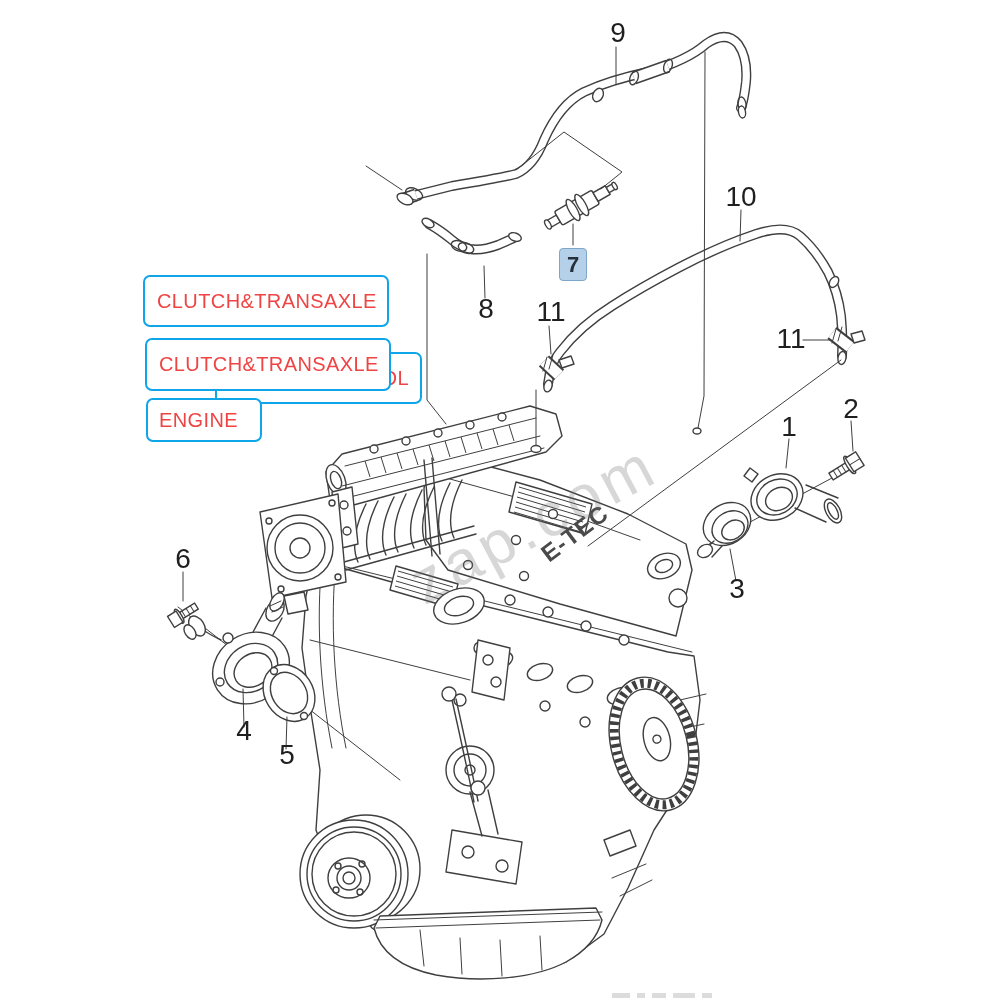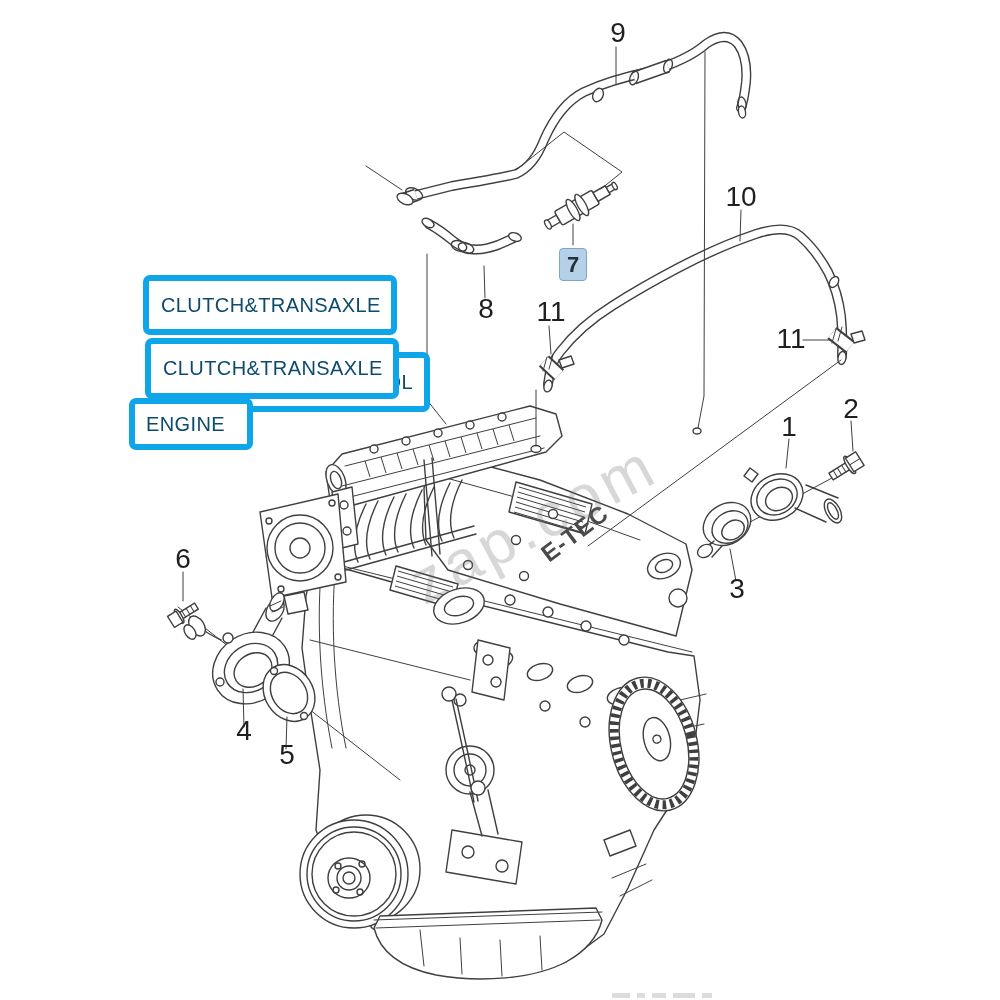--- a/index.html
+++ b/index.html
@@ -16,26 +16,26 @@
   .tubeI{stroke:#fff;stroke-width:7.2;fill:none;stroke-linejoin:round;stroke-linecap:round}
   .capO{stroke:#3f3f3f;stroke-width:13;fill:none;stroke-linecap:butt}
   .capI{stroke:#fff;stroke-width:10;fill:none;stroke-linecap:butt}
   .clampO{stroke:#3f3f3f;stroke-width:15;fill:none;stroke-linecap:butt}
   .clampI{stroke:#fff;stroke-width:11;fill:none;stroke-linecap:butt}
   .gear{stroke:#3f3f3f;stroke-width:9;fill:none;stroke-dasharray:3.5 4}
   .callout{font:28px "Liberation Sans",sans-serif;fill:#1f1f1f;text-anchor:middle;cursor:pointer}
   .etec{font:bold 24px "Liberation Sans",sans-serif;fill:#4a4a4a;letter-spacing:1px}
 
   
-  .secbox{position:absolute;background:#fff;border:6px solid #0ea5e9;border-radius:7px;
-          display:flex;align-items:center;color:#0c4a6e;font-size:20px;letter-spacing:.4px;cursor:pointer}
+  .secbox{position:absolute;background:#fff;border:2px solid #0ea5e9;border-radius:7px;
+          display:flex;align-items:center;color:#ef4444;font-size:20px;letter-spacing:.4px;cursor:pointer}
   #box1{left:143px;top:275px;width:230px;height:48px;padding-left:12px}
   #box3{left:215px;top:352px;width:192px;height:48px;justify-content:flex-end;padding-right:11px}
   #box2{left:145px;top:338px;width:230px;height:49px;padding-left:12px}
-  #box4{left:129px;top:398px;width:101px;height:40px;padding-left:11px}
+  #box4{left:146px;top:398px;width:101px;height:40px;padding-left:11px}
   #hl7{position:absolute;left:559px;top:248px;width:26px;height:31px;background:#b5d0e9;
        border:1px solid #7ea6c9;border-radius:4px;display:flex;align-items:center;justify-content:center;
        font-size:22px;font-weight:bold;color:#25303b;cursor:pointer}
   #wm{position:absolute;left:368px;top:428px;width:330px;height:190px;pointer-events:none;
       display:flex;align-items:center;justify-content:center;transform:rotate(-28deg);
       font-size:62px;color:rgba(110,110,110,.28);letter-spacing:5px;white-space:nowrap}
   #frag{position:absolute;left:612px;top:993px;display:flex;gap:7px}
   #frag i{display:block;height:5px;background:#dcdcdc}
 </style>
 </head>

